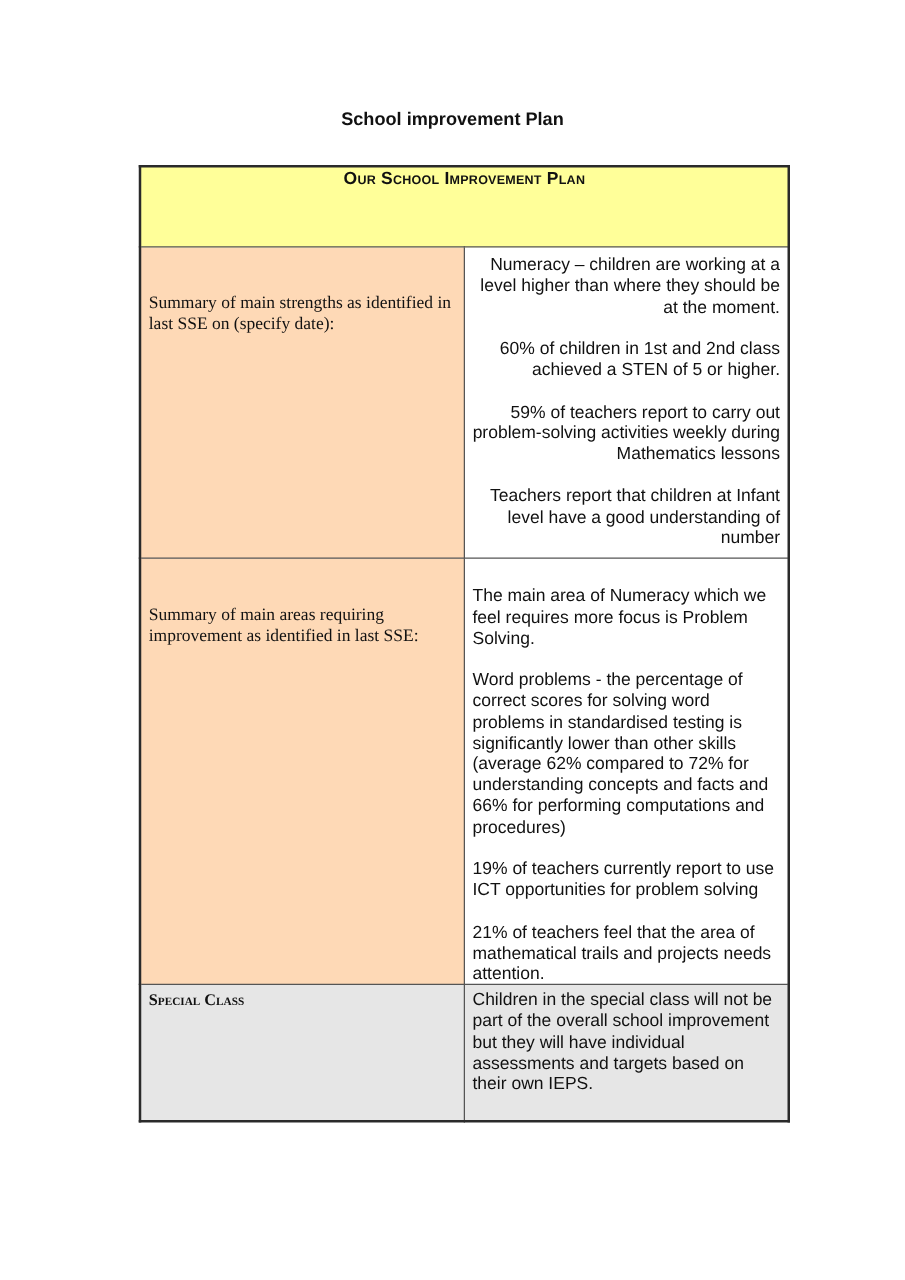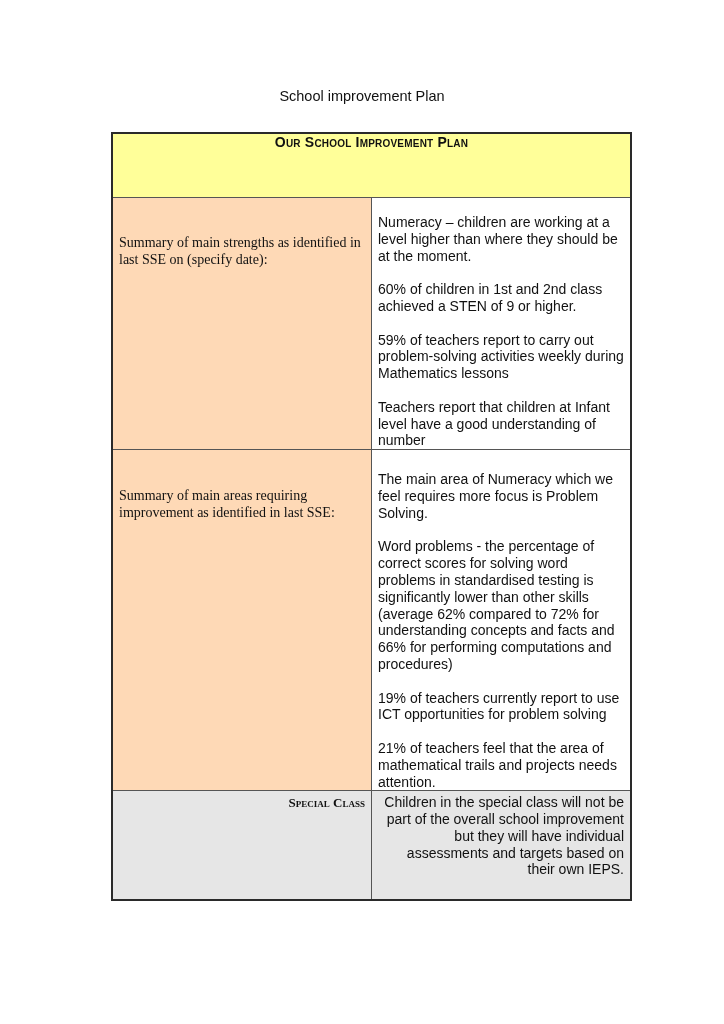--- a/index.html
+++ b/index.html
@@ -1,17 +1,17 @@
 <!DOCTYPE html>
 <html><head>
 <meta charset="utf-8">
 <style>
   html, body { margin: 0; padding: 0; background: #ffffff; }
   body { width: 724px; height: 1024px; position: relative; font-family: "Liberation Sans", sans-serif; color: #111; }
-  .doc-title { position: absolute; top: 88px; left: 0; width: 724px; text-align: center; font-weight: normal; font-size: 14.5px; }
+  .doc-title { position: absolute; top: 88px; left: 0; width: 724px; text-align: center; font-weight: bold; font-size: 14.5px; }
   table.plan { position: absolute; top: 132px; left: 111px; width: 521px; border-collapse: collapse; table-layout: fixed; }
   table.plan td { border: 1.5px solid #555; vertical-align: top; font-size: 14px; line-height: 16.8px; padding: 0; }
   table.plan { border: 2px solid #2a2a2a; }
   td.header-cell { background: #ffff99; height: 63px; text-align: center; vertical-align: middle; font-weight: bold; font-variant: small-caps; font-size: 13px; letter-spacing: 0.2px; }
   td.label-cell { background: #fed9b6; width: 197px; font-family: Liberation Serif, serif; }
   td.content-cell { background: #ffffff; }
   td.gray { background: #e6e6e6; }
   .label-text { padding: 0 6px; }
   .content-text { padding: 0 6px; }
   .para { margin: 0 0 16.8px 0; }
@@ -27,44 +27,44 @@
   <tbody>
       <tr>
     <td class="header-cell" colspan="2">Our School Improvement Plan</td>
   </tr>
 
   <tr style="height:249px;">
     <td class="label-cell">
       <div class="label-text" style="padding-top:37px;">Summary of main strengths as identified in last SSE on (specify date):</div>
     </td>
     <td class="content-cell">
-      <div class="content-text" style="padding-top:16px;">
+      <div class="content-text" style="padding-top:5px;text-align:right;">
         <p class="para">Numeracy – children are working at a level higher than where they should be at the moment.</p>
-        <p class="para">60% of children in 1st and 2nd class achieved a STEN of 9 or higher.</p>
+        <p class="para">60% of children in 1st and 2nd class achieved a STEN of 5 or higher.</p>
         <p class="para">59% of teachers report to carry out problem-solving activities weekly during Mathematics lessons</p>
         <p class="para">Teachers report that children at Infant level have a good understanding of number</p>
       </div>
     </td>
   </tr>
 
   <tr style="height:319px;">
     <td class="label-cell">
       <div class="label-text" style="padding-top:38px;">Summary of main areas requiring improvement as identified in last SSE:</div>
     </td>
     <td class="content-cell">
       <div class="content-text" style="padding-top:21px;">
         <p class="para">The main area of Numeracy which we feel requires more focus is Problem Solving.</p>
         <p class="para">Word problems - the percentage of correct scores for solving word problems in standardised testing is significantly lower than other skills (average 62% compared to 72% for understanding concepts and facts and 66% for performing computations and procedures)</p>
         <p class="para">19% of teachers currently report to use ICT opportunities for problem solving</p>
         <p class="para">21% of teachers feel that the area of mathematical trails and projects needs attention.</p>
       </div>
     </td>
   </tr>
 
-  <tr style="height:109px;text-align:right;">
+  <tr style="height:109px;">
     <td class="label-cell gray">
       <div class="label-text sc" style="padding-top:4px;">Special Class</div>
     </td>
     <td class="content-cell gray">
       <div class="content-text" style="padding-top:3px;">
         <p class="para">Children in the special class will not be part of the overall school improvement but they will have individual assessments and targets based on their own IEPS.</p>
       </div>
     </td>
   </tr>
 </tbody>

